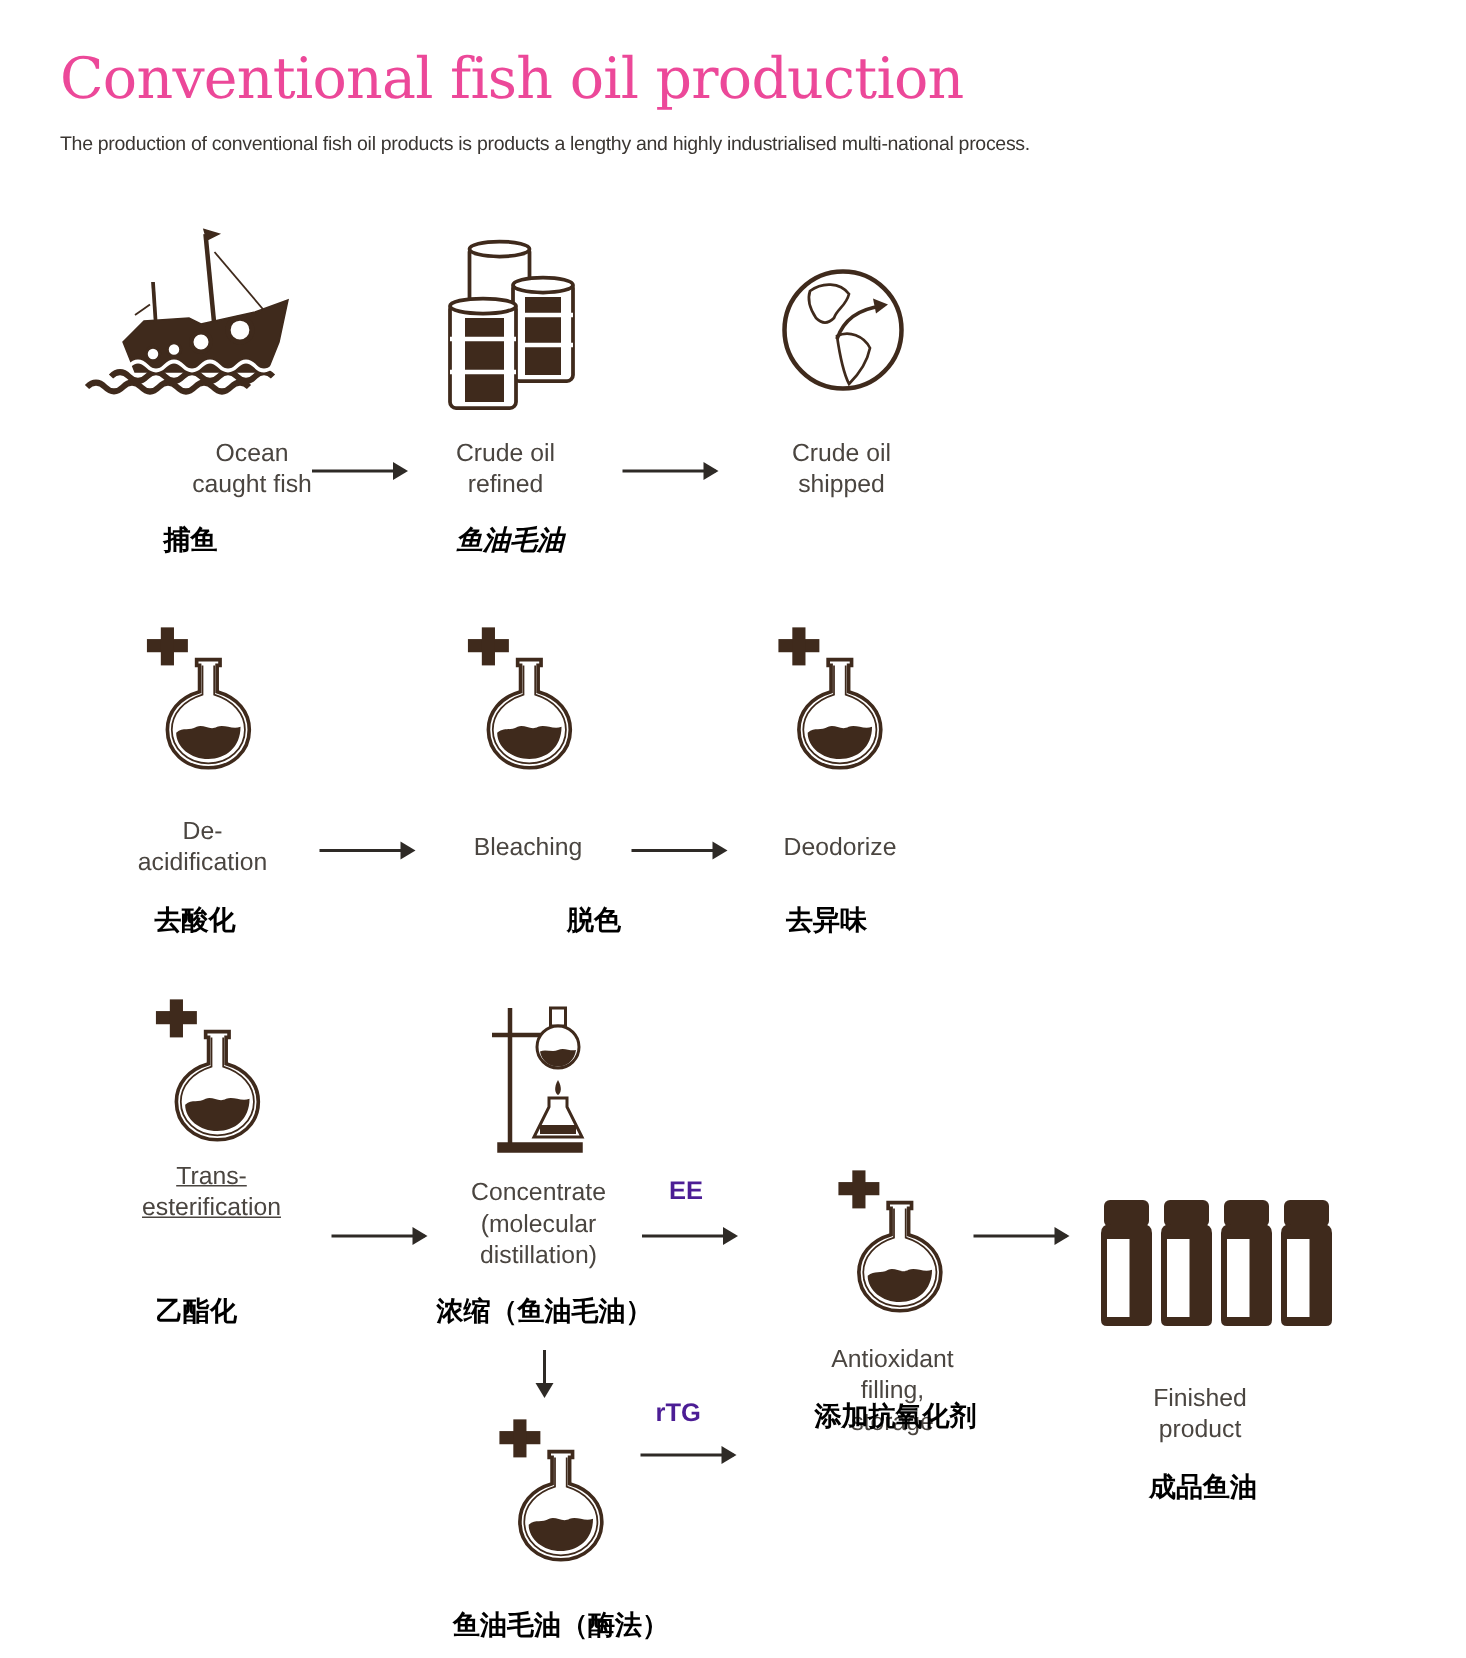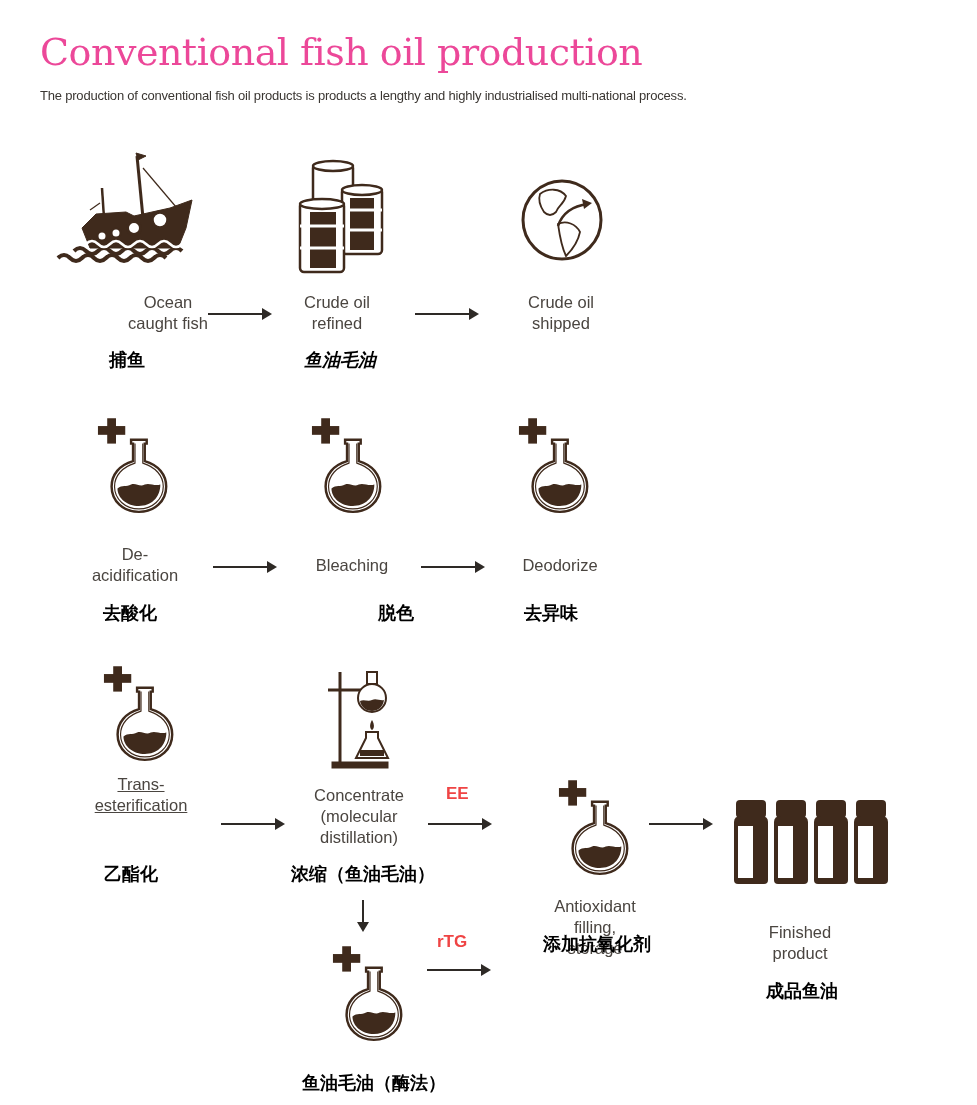--- a/index.html
+++ b/index.html
@@ -2,21 +2,21 @@
 <html><head>
 <meta charset="utf-8">
 <style>
   html, body { margin:0; padding:0; background:#ffffff; }
   body { width:977px; height:1105px; position:relative; overflow:hidden; font-family:"DejaVu Sans", sans-serif; color:#3b3530; }
   .title { position:absolute; left:40px; top:30px; font-family:"DejaVu Serif", "Liberation Serif", serif; font-size:38px; color:#ec4899; letter-spacing:-0.5px; white-space:nowrap; }
   .subtitle { position:absolute; left:40px; top:88px; font-family:"Liberation Sans", sans-serif; font-size:13px; color:#3a3632; letter-spacing:-0.2px; white-space:nowrap; }
   .icon { position:absolute; }
   .label { position:absolute; font-family:"Liberation Sans", sans-serif; font-size:16.5px; line-height:21px; color:#4a4540; text-align:center; white-space:pre-line; transform:translateX(-50%); }
   .cn { position:absolute; font-family:"DejaVu Sans", sans-serif; font-weight:bold; font-size:18px; color:#000000; white-space:nowrap; transform:translateX(-50%); }
-  .tag { position:absolute; font-family:"Liberation Sans", sans-serif; font-weight:bold; font-size:17px; color:#ef4444; white-space:nowrap; }
+  .tag { position:absolute; font-family:"Liberation Sans", sans-serif; font-weight:bold; font-size:17px; color:#4c1d95; white-space:nowrap; }
   .arrow { position:absolute; height:2px; background:#2e2a26; }
   .arrow::after { content:""; position:absolute; right:-2px; top:-5px; border-left:10px solid #2e2a26; border-top:6px solid transparent; border-bottom:6px solid transparent; }
   .varrow { position:absolute; width:2px; background:#2e2a26; }
   .varrow::after { content:""; position:absolute; bottom:-2px; left:-5px; border-top:10px solid #2e2a26; border-left:6px solid transparent; border-right:6px solid transparent; }
 </style>
 </head>
 <body>
 
 <svg width="0" height="0" style="position:absolute">
   <defs>

